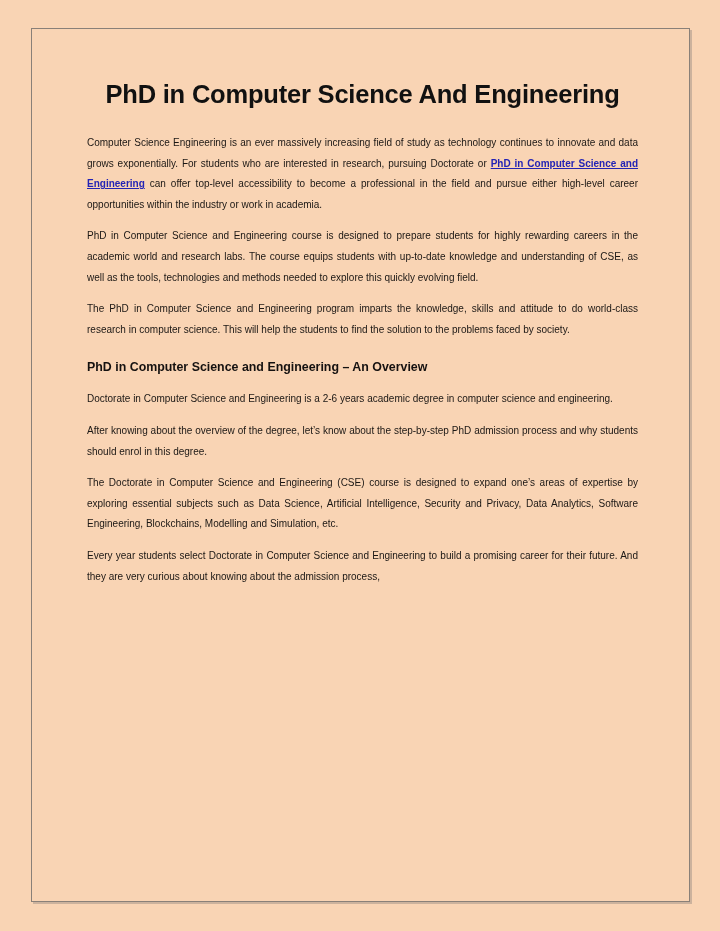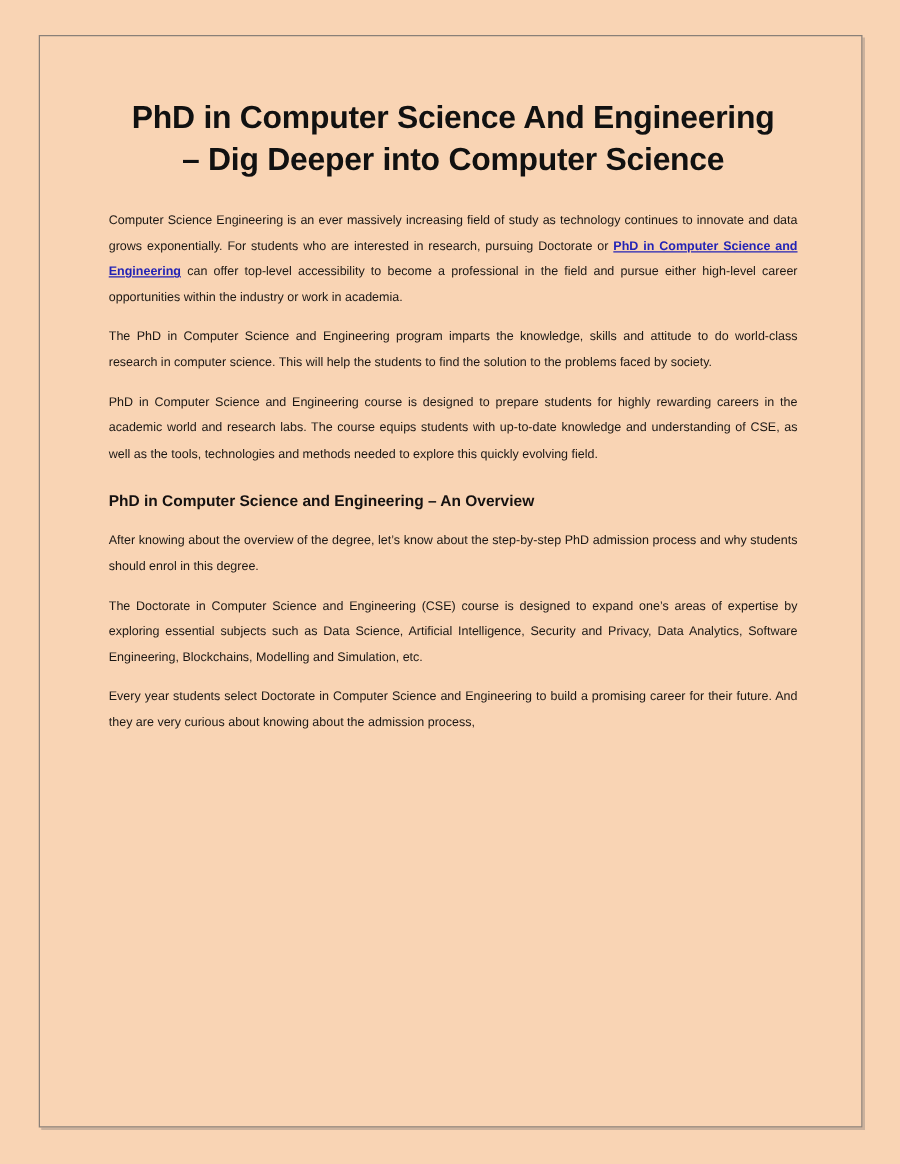--- a/index.html
+++ b/index.html
@@ -89,31 +89,31 @@
 </style>
 </head>
 <body>
 
 <div class="page-canvas">
   <div class="page-frame">
     <div class="content">
 
       <h1 class="doc-title">
         <span class="title-line">PhD in Computer Science And Engineering</span>
-        <span class="title-line">– Dig Deeper into Computer Science</span>
       </h1>
 
       <p class="para"><span>Computer Science Engineering is an ever massively increasing field of study as technology continues to innovate and data grows exponentially. For students who are interested in research, pursuing Doctorate or </span><a class="doc-link" href="#">PhD in Computer Science and Engineering</a><span> can offer top-level accessibility to become a professional in the field and pursue either high-level career opportunities within the industry or work in academia.</span></p>
 
+      <p class="para">PhD in Computer Science and Engineering course is designed to prepare students for highly rewarding careers in the academic world and research labs. The course equips students with up-to-date knowledge and understanding of CSE, as well as the tools, technologies and methods needed to explore this quickly evolving field.</p>
+
       <p class="para">The PhD in Computer Science and Engineering program imparts the knowledge, skills and attitude to do world-class research in computer science. This will help the students to find the solution to the problems faced by society.</p>
-
-      <p class="para">PhD in Computer Science and Engineering course is designed to prepare students for highly rewarding careers in the academic world and research labs. The course equips students with up-to-date knowledge and understanding of CSE, as well as the tools, technologies and methods needed to explore this quickly evolving field.</p>
 
       <h2 class="subhead">PhD in Computer Science and Engineering – An Overview</h2>
 
+      <p class="para">Doctorate in Computer Science and Engineering is a 2-6 years academic degree in computer science and engineering.</p>
 
 
       <p class="para">After knowing about the overview of the degree, let’s know about the step-by-step PhD admission process and why students should enrol in this degree.</p>
 
       <p class="para">The Doctorate in Computer Science and Engineering (CSE) course is designed to expand one’s areas of expertise by exploring essential subjects such as Data Science, Artificial Intelligence, Security and Privacy, Data Analytics, Software Engineering, Blockchains, Modelling and Simulation, etc.</p>
 
 
       <p class="para">Every year students select Doctorate in Computer Science and Engineering to build a promising career for their future. And they are very curious about knowing about the admission process,</p>
 
     </div>

